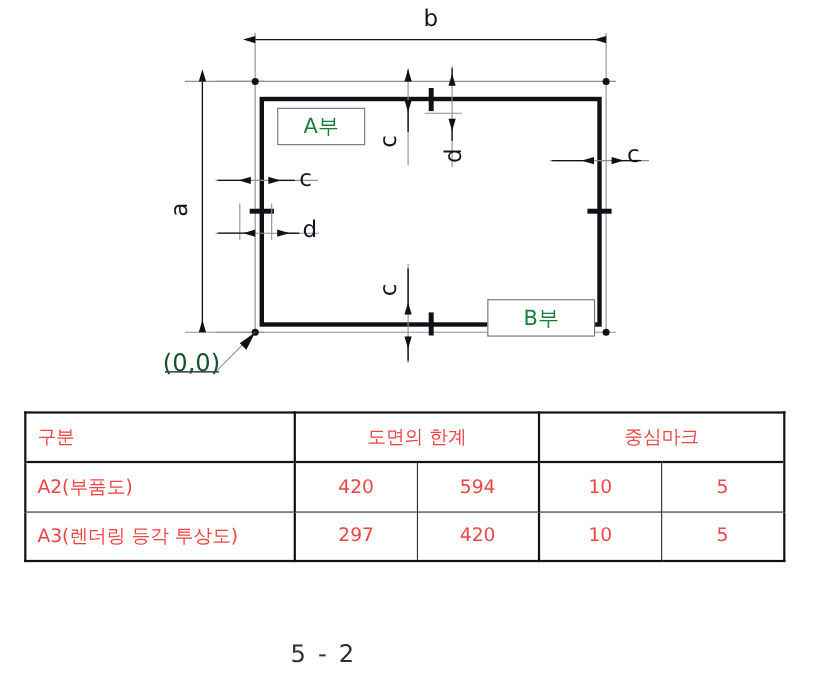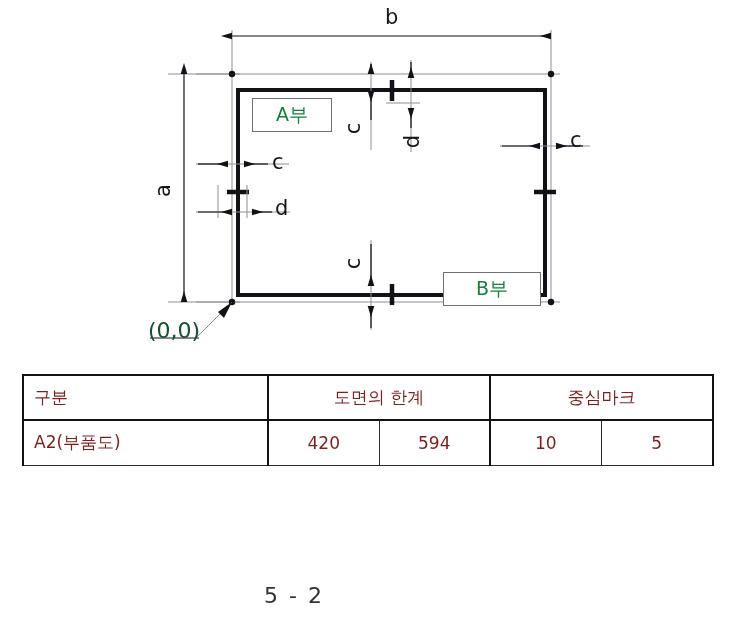--- a/index.html
+++ b/index.html
@@ -67,21 +67,21 @@
     left: 22px;
     top: 374px;
     width: 690px;
     border-collapse: collapse;
     table-layout: fixed;
     background: #fff;
   }
   #spec-table td {
     border: 1px solid #2a2a35;
     font-size: 17px;
-    color: #7f1d1d;
+    color: #ef4444;
     height: 45px;
     padding: 0 10px;
     box-sizing: border-box;
     text-align: center;
     vertical-align: middle;
     margin-top: 48px;
   }
   #spec-table td.thick-l { border-left: 2.5px solid #111118; }
   #spec-table td.thick-r { border-right: 2.5px solid #111118; }
   #spec-table td.thick-t { border-top: 2.5px solid #111118; }
@@ -266,16 +266,23 @@
 
 
     <tr>
       <td class="thick-l thick-r thick-t left-al">A2(부품도)</td>
       <td class="thick-t">420</td>
       <td class="thick-t thick-r">594</td>
       <td class="thick-t">10</td>
       <td class="thick-t thick-r">5</td>
     </tr>
 
+    <tr>
+      <td class="thick-l thick-r thick-b left-al">A3(렌더링 등각 투상도)</td>
+      <td class="thick-b">297</td>
+      <td class="thick-b thick-r">420</td>
+      <td class="thick-b">10</td>
+      <td class="thick-b thick-r">5</td>
+    </tr>
   </tbody>
 </table>
 
 <div id="page-footer">5 - 2</div>
 
 </body></html>

